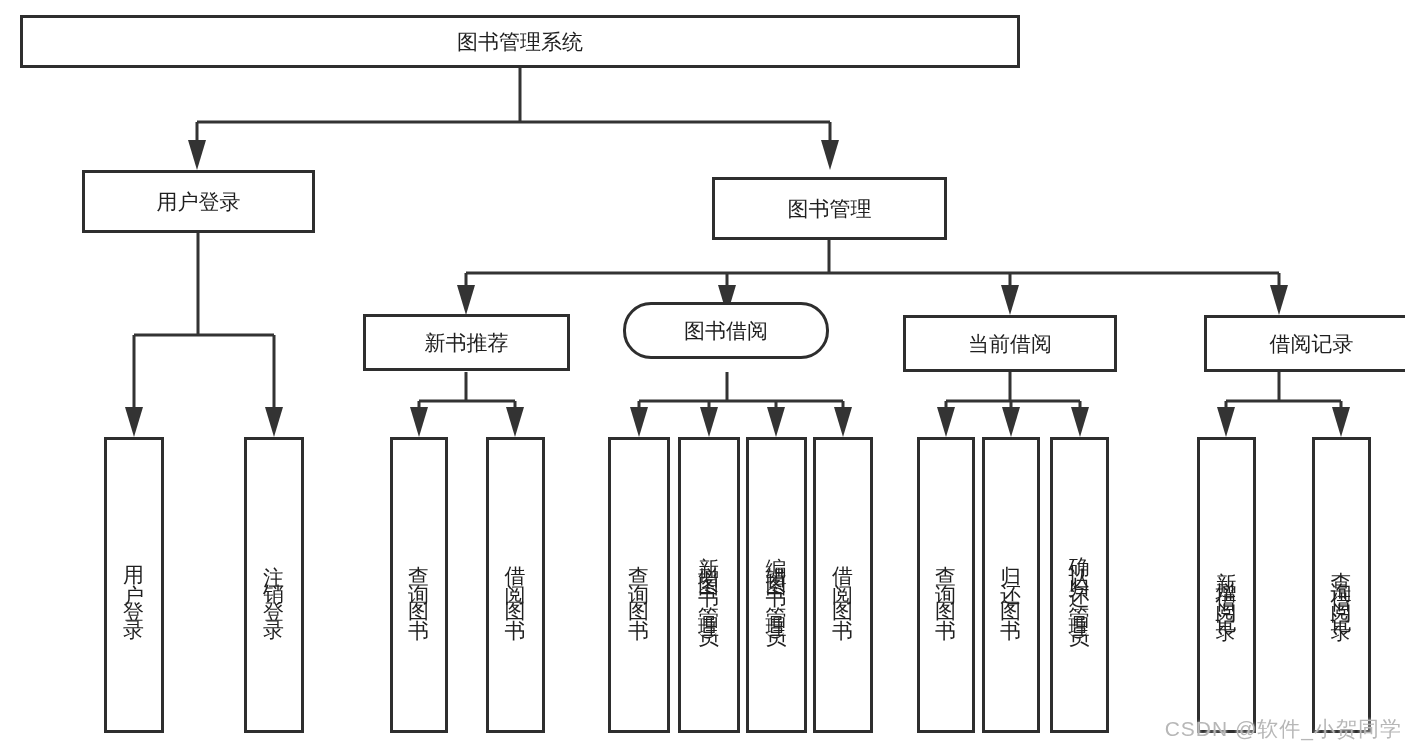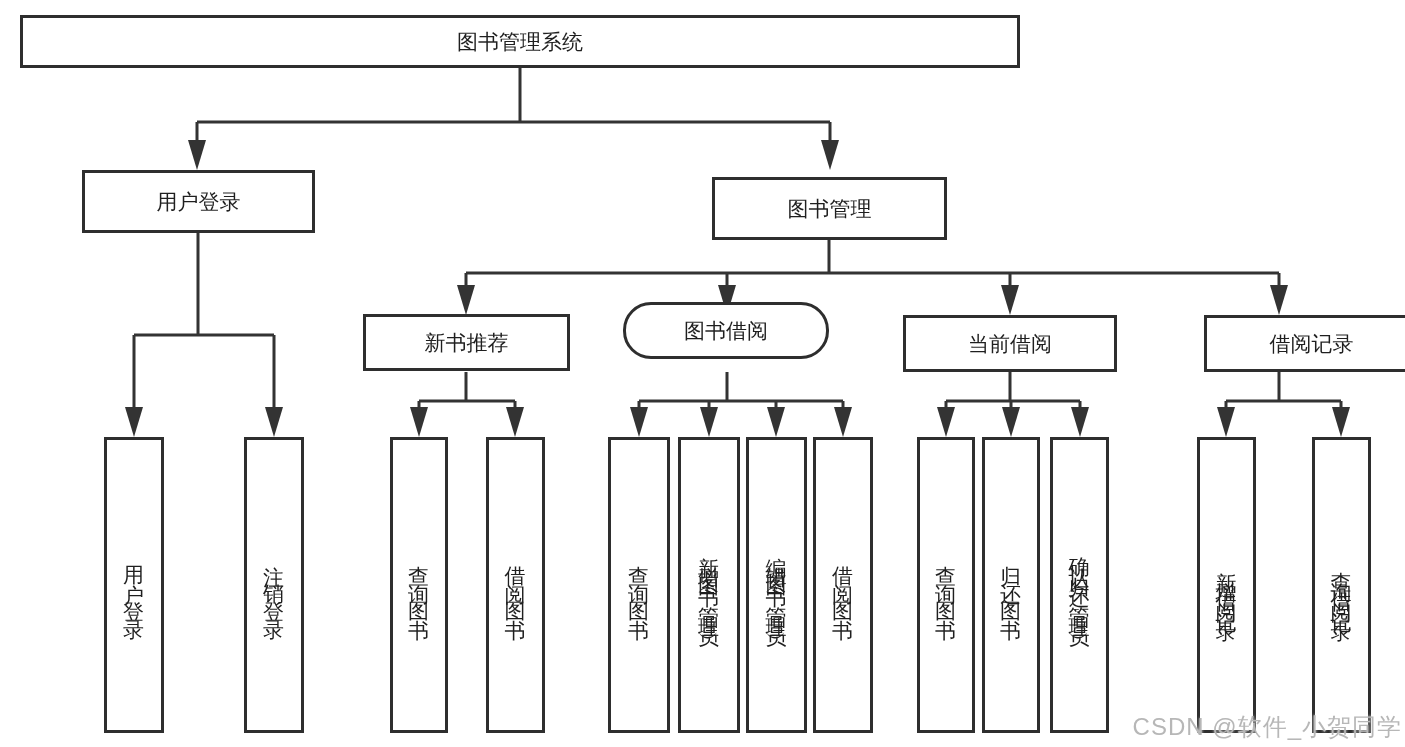--- a/index.html
+++ b/index.html
@@ -31,21 +31,21 @@
   #leaf-c3{left:746px;width:61px;} #leaf-c4{left:813px;width:60px;}
   #leaf-d1{left:917px;width:58px;} #leaf-d2{left:982px;width:58px;}
   #leaf-d3{left:1050px;width:59px;}
   #leaf-e1{left:1197px;width:59px;} #leaf-e2{left:1312px;width:59px;}
   .vtext{
     writing-mode:vertical-rl;text-orientation:mixed;
     letter-spacing:18px;line-height:1;
   }
   .vtext.long{letter-spacing:10px;}
   #watermark{
-    position:absolute;right:3px;bottom:4px;font-size:24px;color:#b7b7b7;
+    position:absolute;right:3px;bottom:4px;font-size:21px;color:#b7b7b7;
     text-shadow:0 0 3px #ffffff;letter-spacing:1px;z-index:5;
   }
 </style>
 </head>
 <body>
 
 <div id="stage">
 
   <svg id="wires" viewBox="0 0 1405 747" xmlns="http://www.w3.org/2000/svg" aria-hidden="true">
     <g stroke="#333333" stroke-width="3" fill="none">

